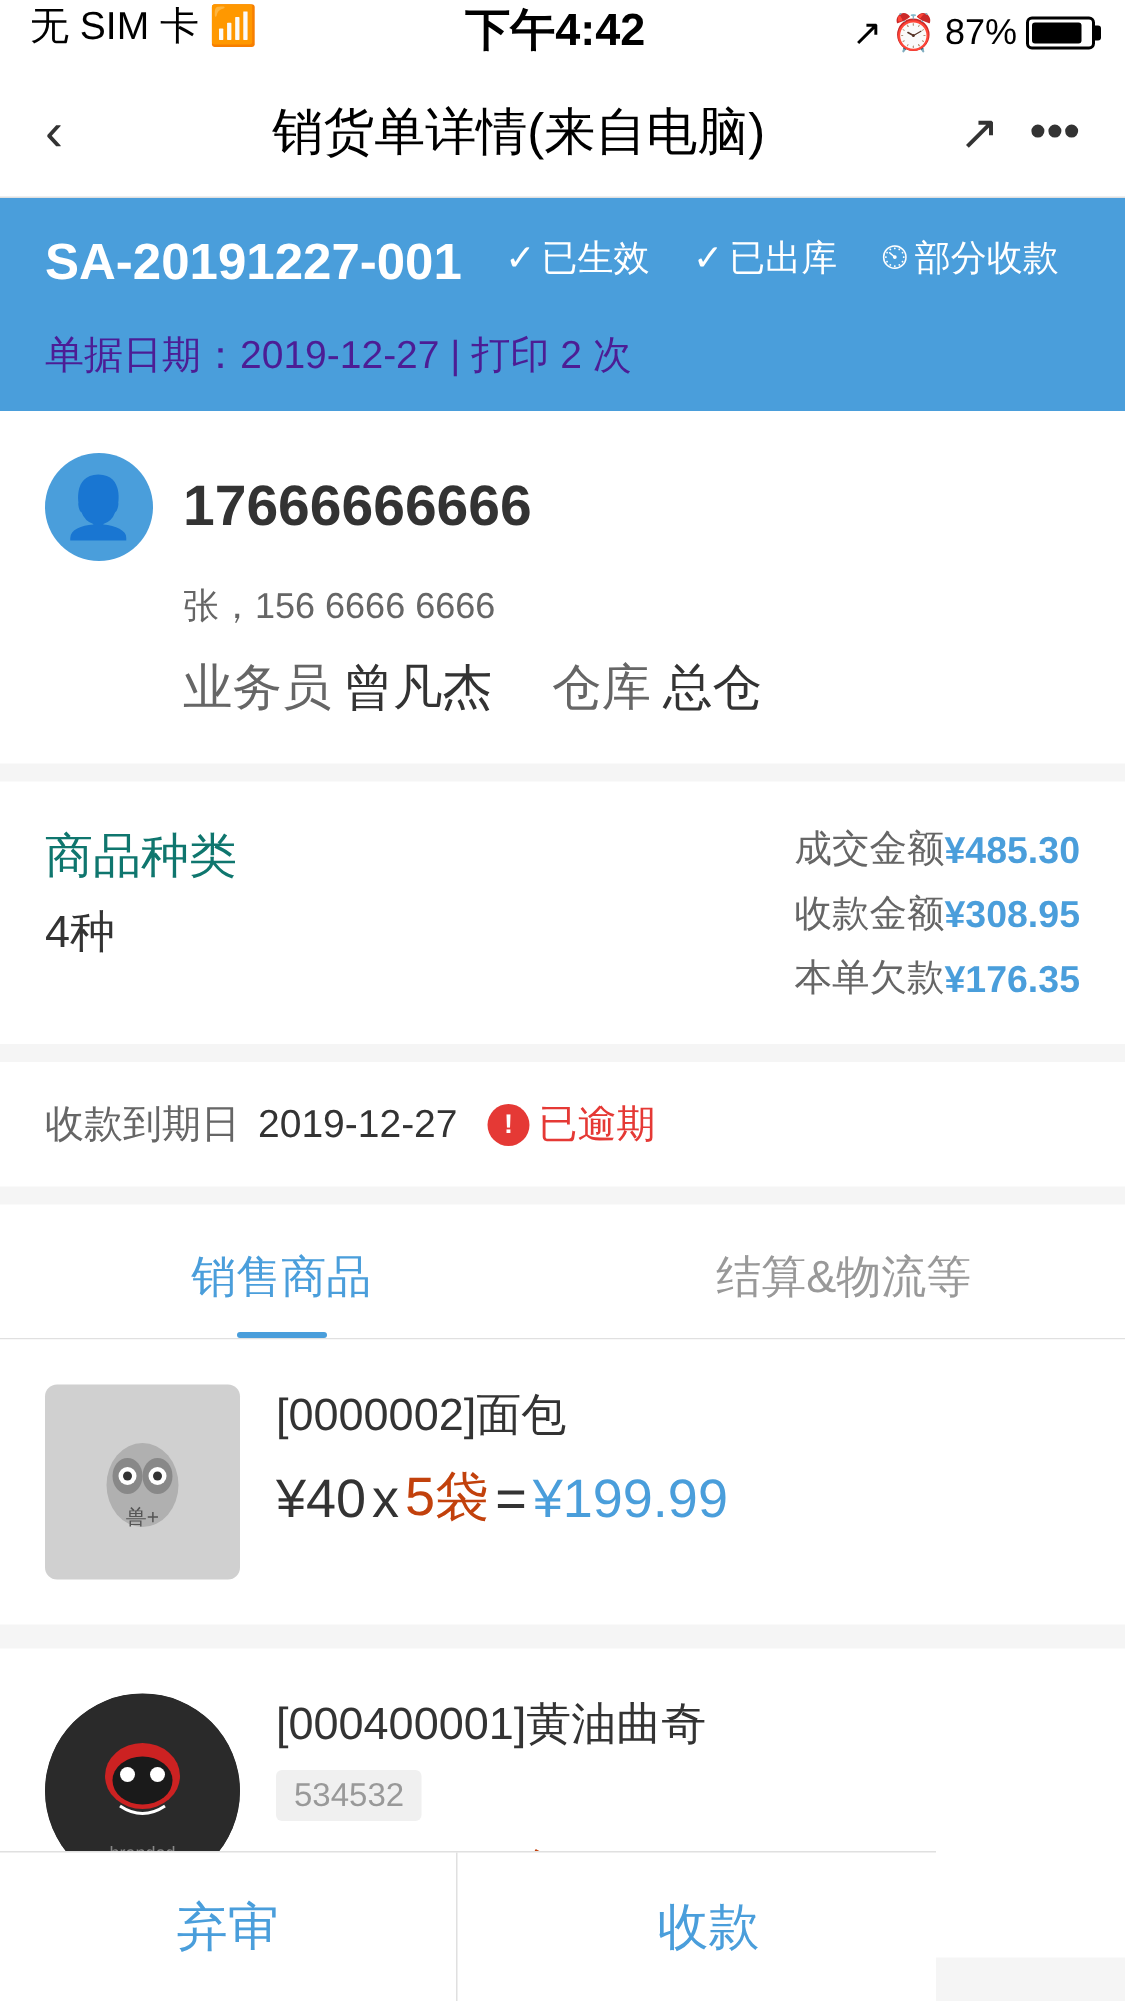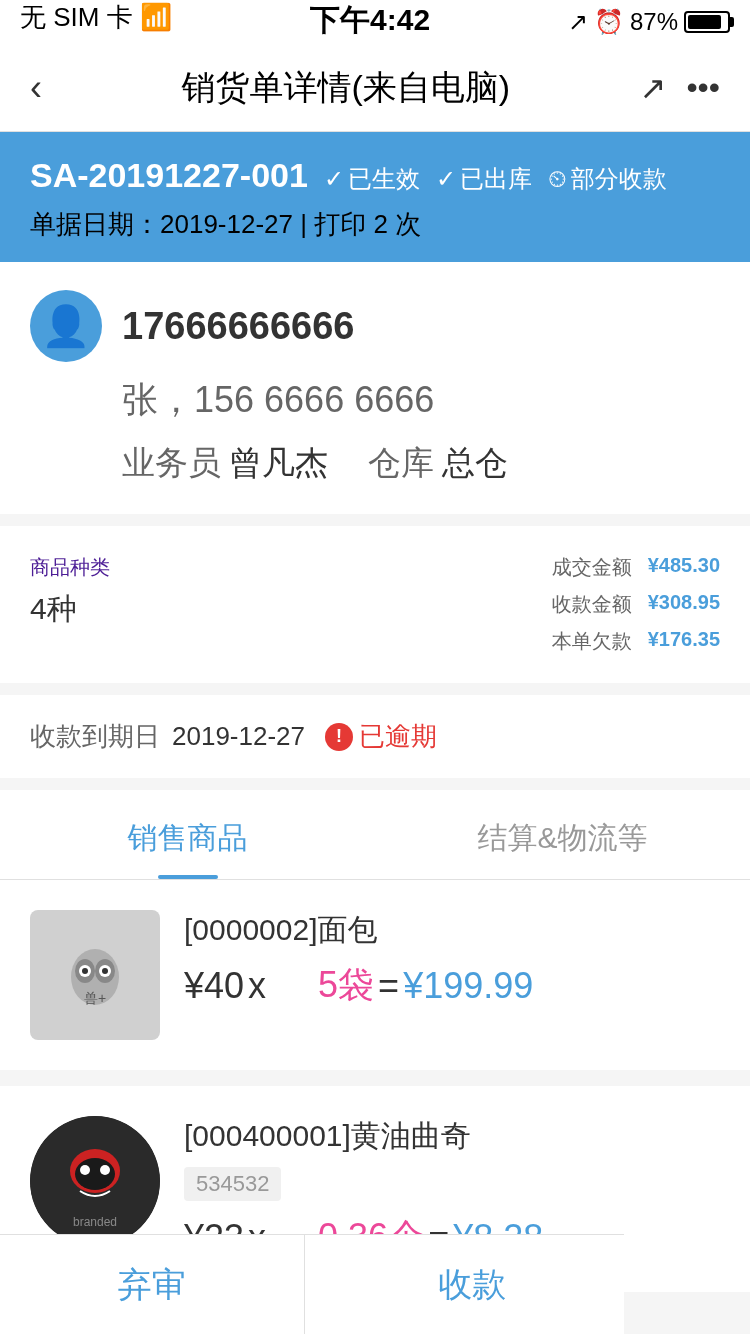--- a/index.html
+++ b/index.html
@@ -88,40 +88,40 @@
       cursor: pointer;
     }
 
     
     .order-header {
       background: #4a9edb;
       padding: 24px 30px 20px;
     }
     .order-id-row {
       display: flex;
-      align-items: flex-end;
-      gap: 16px;
-      margin-bottom: 12px;
+      align-items: flex-start;
+      gap: 29px;
+      margin-bottom: 24px;
       flex-wrap: wrap;
     }
     .order-id {
       font-size: 34px;
       font-weight: 700;
       color: #fff;
     }
     .status-tag {
       display: flex;
       align-items: center;
       gap: 4px;
       font-size: 24px;
       color: #fff;
     }
     .order-meta {
       font-size: 26px;
-      color: #000000;
+      color: #4c1d95;
     }
 
     
     .customer-section {
       background: #fff;
       padding: 28px 30px;
       margin-bottom: 12px;
     }
     .customer-top {
       display: flex;
@@ -142,21 +142,21 @@
     .avatar-icon {
       font-size: 40px;
       color: #fff;
     }
     .customer-name {
       font-size: 38px;
       font-weight: 600;
       color: #333;
     }
     .customer-sub {
-      font-size: 36px;
+      font-size: 24px;
       color: #666;
       margin-bottom: 16px;
       padding-left: 92px;
     }
     .customer-detail {
       display: flex;
       align-items: center;
       gap: 40px;
       padding-left: 92px;
     }
@@ -178,39 +178,39 @@
       display: flex;
       justify-content: space-between;
       align-items: flex-start;
     }
     .summary-left {
       display: flex;
       flex-direction: column;
       gap: 8px;
     }
     .summary-label {
-      font-size: 20px;
-      color: #4c1d95;
+      font-size: 32px;
+      color: #0f766e;
     }
     .summary-count {
       font-size: 30px;
       color: #333;
       font-weight: 500;
     }
     .summary-right {
       display: flex;
       flex-direction: column;
       gap: 10px;
       align-items: flex-end;
     }
     .amount-row {
       display: flex;
-      gap: 16px;
-      align-items: flex-start;
-      font-size: 20px;
+      gap: 0;
+      align-items: flex-end;
+      font-size: 25px;
     }
     .amount-label { color: #666; }
     .amount-value { color: #4a9edb; font-weight: 600; }
 
     
     .due-section {
       background: #fff;
       padding: 24px 30px;
       margin-bottom: 12px;
       display: flex;
@@ -327,21 +327,21 @@
       margin-bottom: 12px;
     }
     .product-price-row {
       font-size: 36px;
       color: #333;
       display: flex;
       align-items: center;
       gap: 4px;
       flex-wrap: wrap;
     }
-    .price-qty { color: #ec4899; margin-left: 48px; }
+    .price-qty { color: #c2410c; }
     .price-total { color: #4a9edb; font-weight: 400; }
 
     
     .action-bar {
       position: fixed;
       bottom: 0;
       left: 0;
       width: 624px;
       height: 100px;
       background: #fff;

